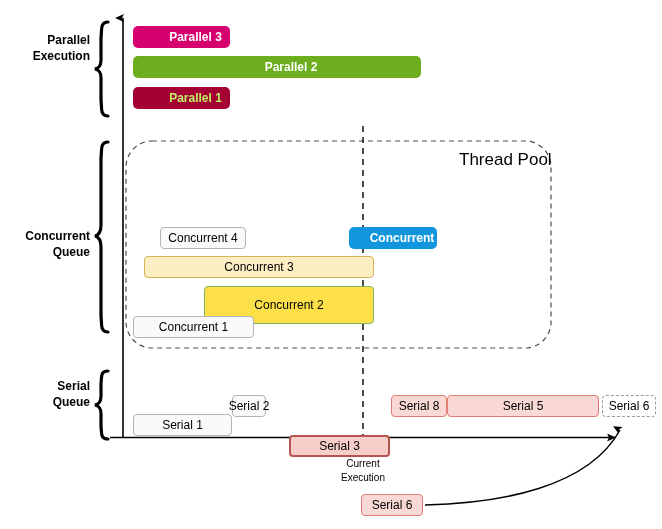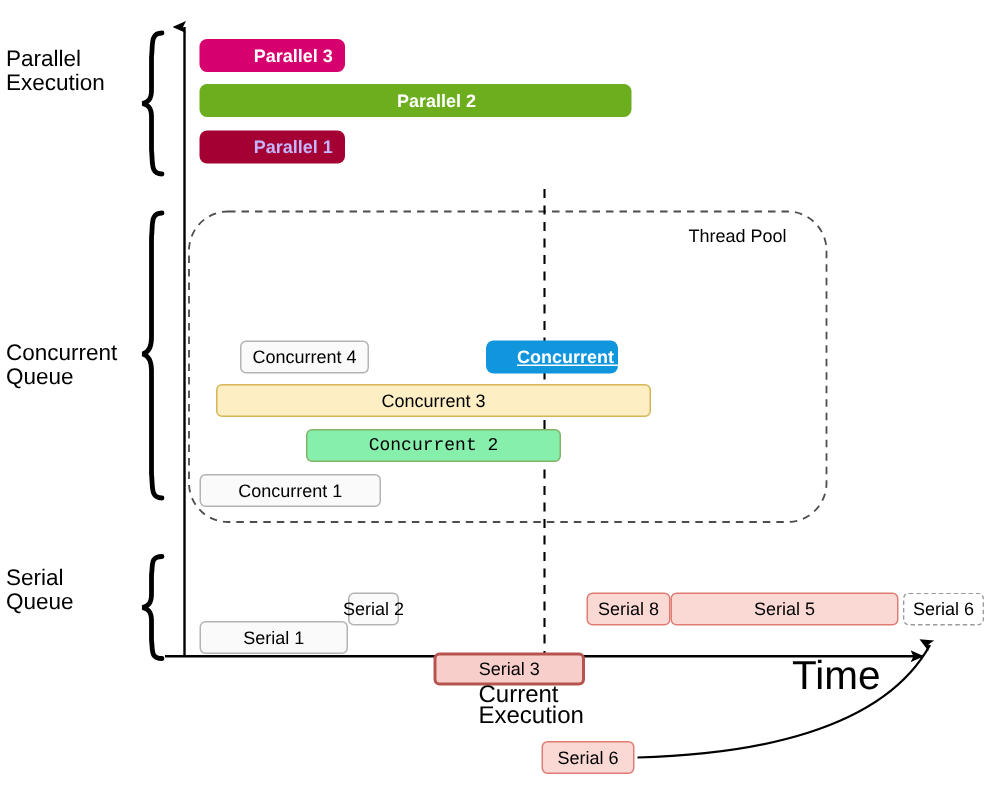--- a/index.html
+++ b/index.html
@@ -1,32 +1,32 @@
 <!DOCTYPE html>
 <html><head>
 <meta charset="utf-8">
 <style>
   html,body{margin:0;padding:0;background:#ffffff;}
   body{width:662px;height:529px;position:relative;overflow:hidden;
        font-family:"Liberation Sans","DejaVu Sans",sans-serif;color:#000;}
   #stage{position:absolute;left:0;top:0;width:662px;height:529px;}
   svg.layer{position:absolute;left:0;top:0;width:662px;height:529px;overflow:visible;}
 
-  .grp-label{position:absolute;text-align:left;font-size:15px;line-height:16px;color:#000;}
+  .grp-label{position:absolute;text-align:right;font-size:12px;line-height:16px;color:#000;font-weight:bold;}
 
   .bar{position:absolute;box-sizing:border-box;display:flex;align-items:center;
        justify-content:center;font-size:12px;white-space:nowrap;border-radius:4px;}
   .bar.solid{color:#ffffff;font-weight:bold;border-radius:5px;padding-left:28px;}
   .bar.outline{border-width:1px;border-style:solid;}
   .bar.dashedbox{border-width:1px;border-style:dashed;}
   .bar.thick{border-width:2px;border-style:solid;margin-top:40px;}
 
   .axis-caption{position:absolute;font-size:27px;color:#000;}
-  .note{position:absolute;text-align:left;font-size:16px;line-height:14px;color:#000;}
-  .poolname{position:absolute;font-size:12px;color:#000;}
+  .note{position:absolute;text-align:center;font-size:10px;line-height:14px;color:#000;}
+  .poolname{position:absolute;font-size:17px;color:#000;}
 </style>
 </head>
 <body>
 
 <div id="stage">
 
   <svg class="layer" viewBox="0 0 662 529">
     <defs>
       <marker id="arrowUp" markerWidth="10" markerHeight="10" refX="4" refY="8" orient="auto" markerUnits="userSpaceOnUse">
         <path d="M4,0 L8,9 L4,7 L0,9 Z" fill="#000"></path>
@@ -69,35 +69,34 @@
   <div class="grp-label" style="left:4px; top:378px; width:86px;">
     <div>Serial</div>
     <div>Queue</div>
   </div>
 
   <div class="poolname" style="left:459px; top:150px;">Thread Pool</div>
 
   <div id="bars">
       <div class="bar solid" style="left: 133px; top: 26px; width: 97px; height: 22px; background: rgb(214, 0, 110); color: rgb(255, 255, 255);">Parallel 3</div>
       <div class="bar solid" style="left: 133px; top: 56px; width: 288px; height: 22px; background: rgb(108, 174, 30); color: rgb(255, 255, 255);">Parallel 2</div>
-      <div class="bar solid" style="left: 133px; top: 87px; width: 97px; height: 22px; background: rgb(165, 0, 52); color: #c4b5fd;">Parallel 1</div>
+      <div class="bar solid" style="left: 133px; top: 87px; width: 97px; height: 22px; background: rgb(165, 0, 52); color: #bef264;">Parallel 1</div>
       <div class="bar outline" style="left: 160px; top: 227px; width: 86px; height: 22px; background: rgb(250, 250, 250); color: rgb(0, 0, 0); border-color: rgb(179, 179, 179);">Concurrent 4</div>
-      <div class="bar solid" style="left: 324px; top: 227px; width: 88px; height: 22px; background: rgb(17, 150, 222); color: rgb(255, 255, 255); text-decoration: underline;">Concurrent 5</div>
-      <div class="bar outline" style="left: 144px; top: 256px; width: 290px; height: 22px; background: rgb(253, 239, 195); color: rgb(0, 0, 0); border-color: rgb(214, 182, 86);">Concurrent 3</div>
-      <div class="bar outline" style="left: 204px; top: 286px; width: 170px; height: 22px; background: #86efac; color: rgb(0, 0, 0); border-color: rgb(130, 179, 102); font-family: Liberation Mono, monospace;">Concurrent 2</div>
+      <div class="bar solid" style="left: 349px; top: 227px; width: 88px; height: 22px; background: rgb(17, 150, 222); color: rgb(255, 255, 255);">Concurrent 5</div>
+      <div class="bar outline" style="left: 144px; top: 256px; width: 230px; height: 22px; background: rgb(253, 239, 195); color: rgb(0, 0, 0); border-color: rgb(214, 182, 86);">Concurrent 3</div>
+      <div class="bar outline" style="left: 204px; top: 286px; width: 170px; height: 38px; background: #fde047; color: rgb(0, 0, 0); border-color: rgb(130, 179, 102);">Concurrent 2</div>
       <div class="bar outline" style="left: 133px; top: 316px; width: 121px; height: 22px; background: rgb(250, 250, 250); color: rgb(0, 0, 0); border-color: rgb(179, 179, 179);">Concurrent 1</div>
       <div class="bar outline" style="left: 133px; top: 395px; width: 99px; height: 22px; background: rgb(250, 250, 250); color: rgb(0, 0, 0); border-color: rgb(179, 179, 179); margin-top: 19px;">Serial 1</div>
       <div class="bar outline" style="left: 232px; top: 395px; width: 34px; height: 22px; background: rgb(250, 250, 250); color: rgb(0, 0, 0); border-color: rgb(179, 179, 179);">Serial 2</div>
       <div class="bar thick" style="left: 289px; top: 395px; width: 101px; height: 22px; background: rgb(247, 206, 202); color: rgb(0, 0, 0); border-color: rgb(184, 84, 80);">Serial 3</div>
       <div class="bar outline" style="left: 391px; top: 395px; width: 56px; height: 22px; background: rgb(250, 217, 213); color: rgb(0, 0, 0); border-color: rgb(224, 124, 116);">Serial 8</div>
       <div class="bar outline" style="left: 447px; top: 395px; width: 152px; height: 22px; background: rgb(250, 217, 213); color: rgb(0, 0, 0); border-color: rgb(224, 124, 116);">Serial 5</div>
       <div class="bar dashedbox" style="left: 602px; top: 395px; width: 54px; height: 22px; background: rgb(255, 255, 255); color: rgb(0, 0, 0); border-color: rgb(154, 154, 154);">Serial 6</div>
       <div class="bar outline" style="left: 361px; top: 494px; width: 62px; height: 22px; background: rgb(250, 217, 213); color: rgb(0, 0, 0); border-color: rgb(224, 124, 116);">Serial 6</div>
     </div>
 
   <div class="note" style="left:319px; top:457px; width:88px;">
     <div>Current</div>
     <div>Execution</div>
   </div>
 
-  <div class="axis-caption" style="left:528px; top:435px;">Time</div>
 
 </div>
 
 </body></html>

